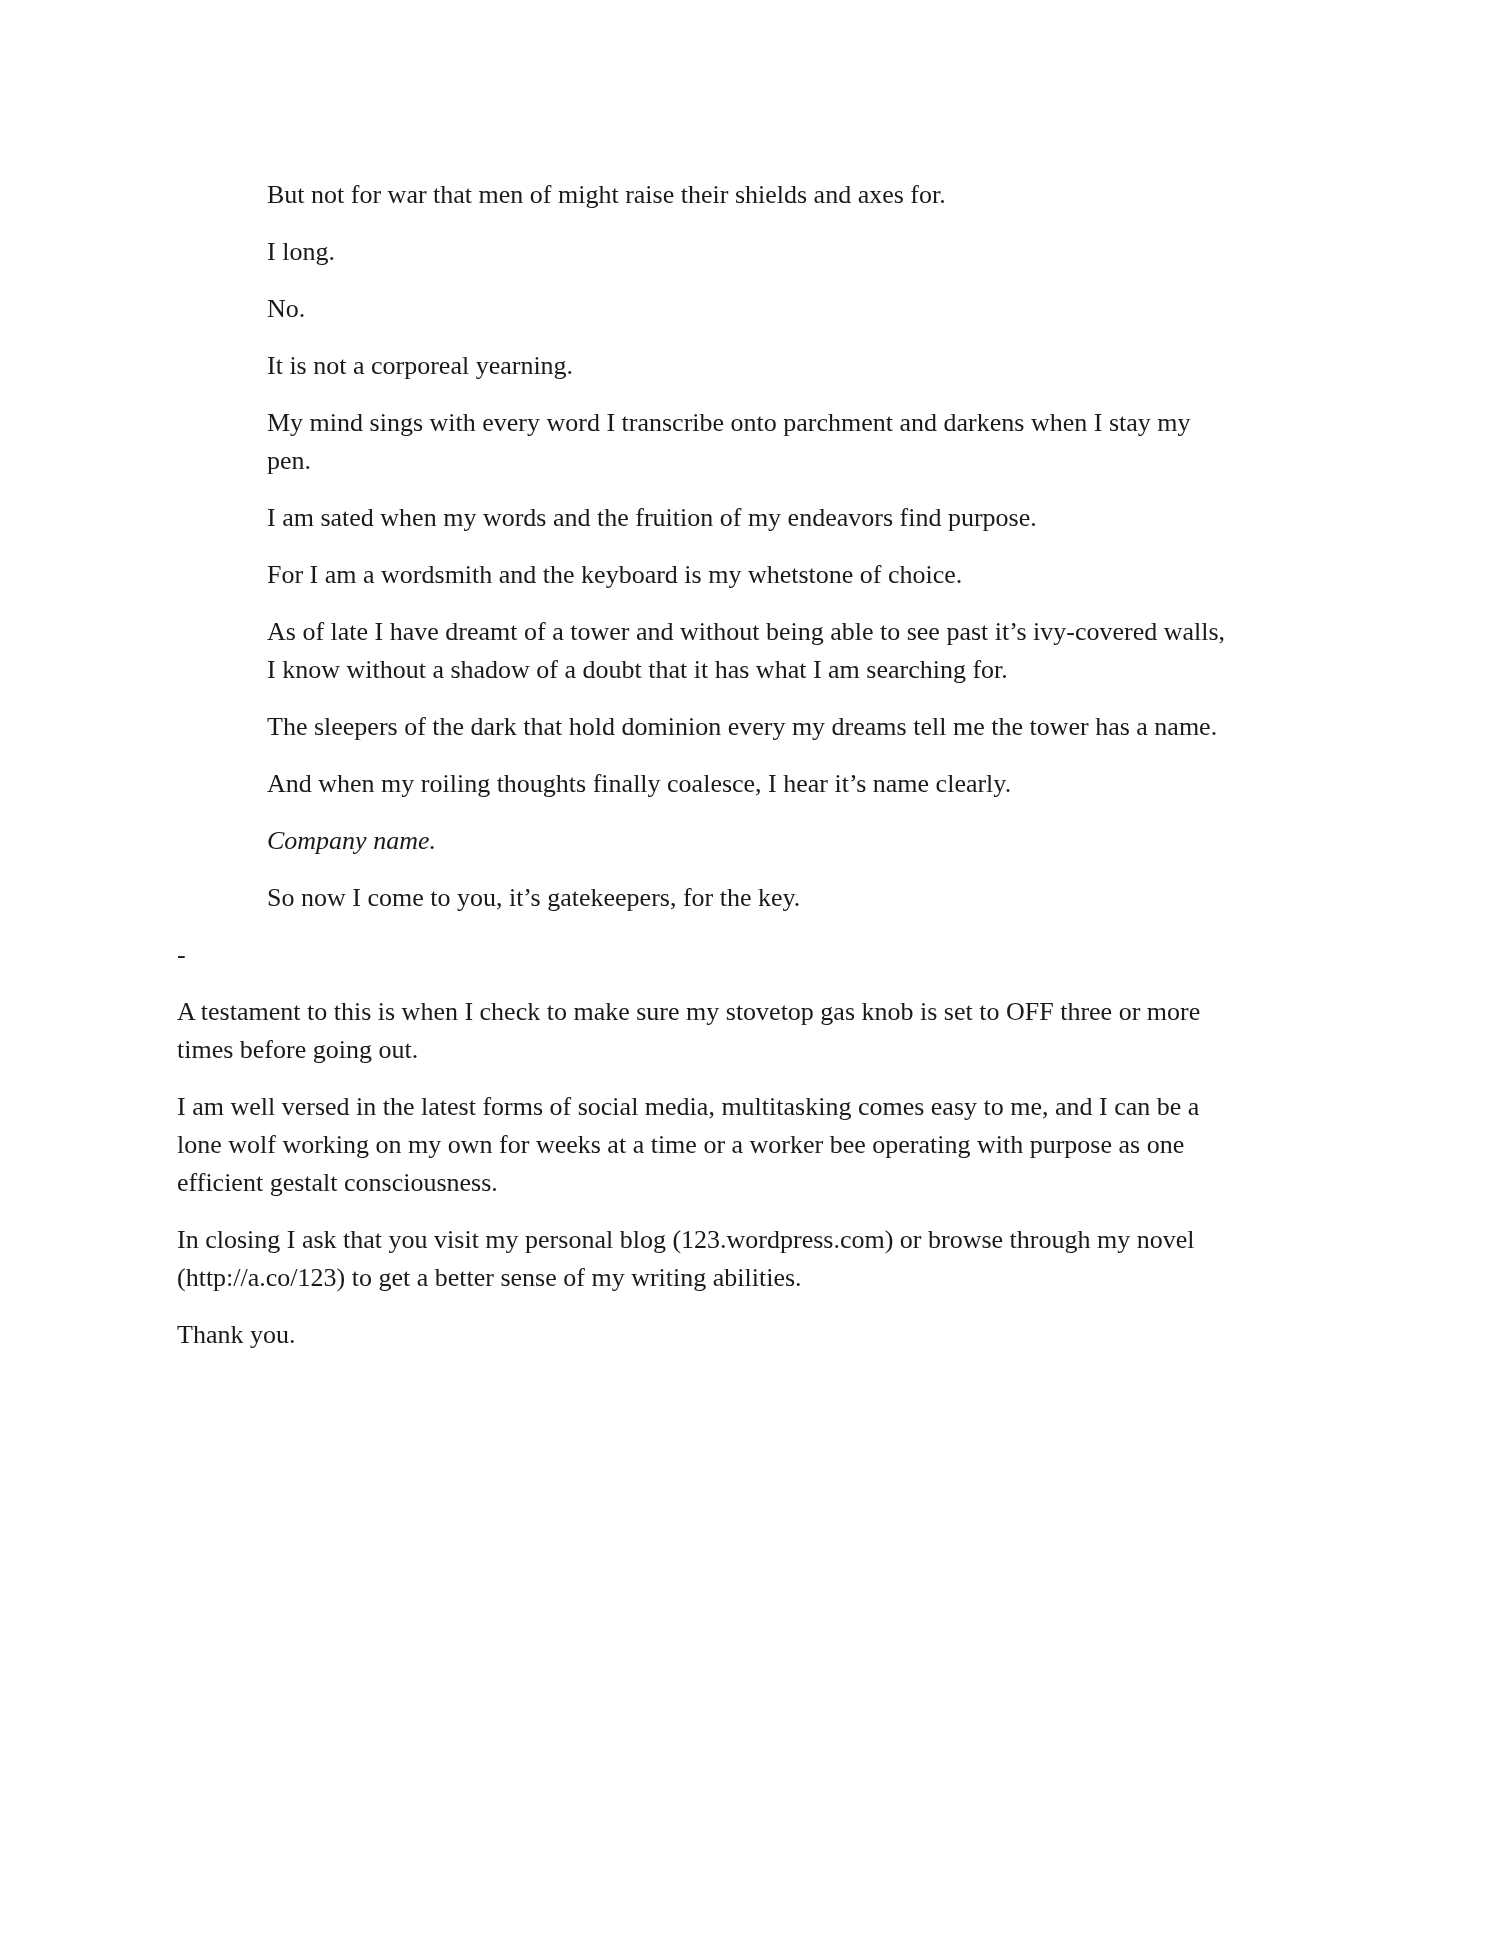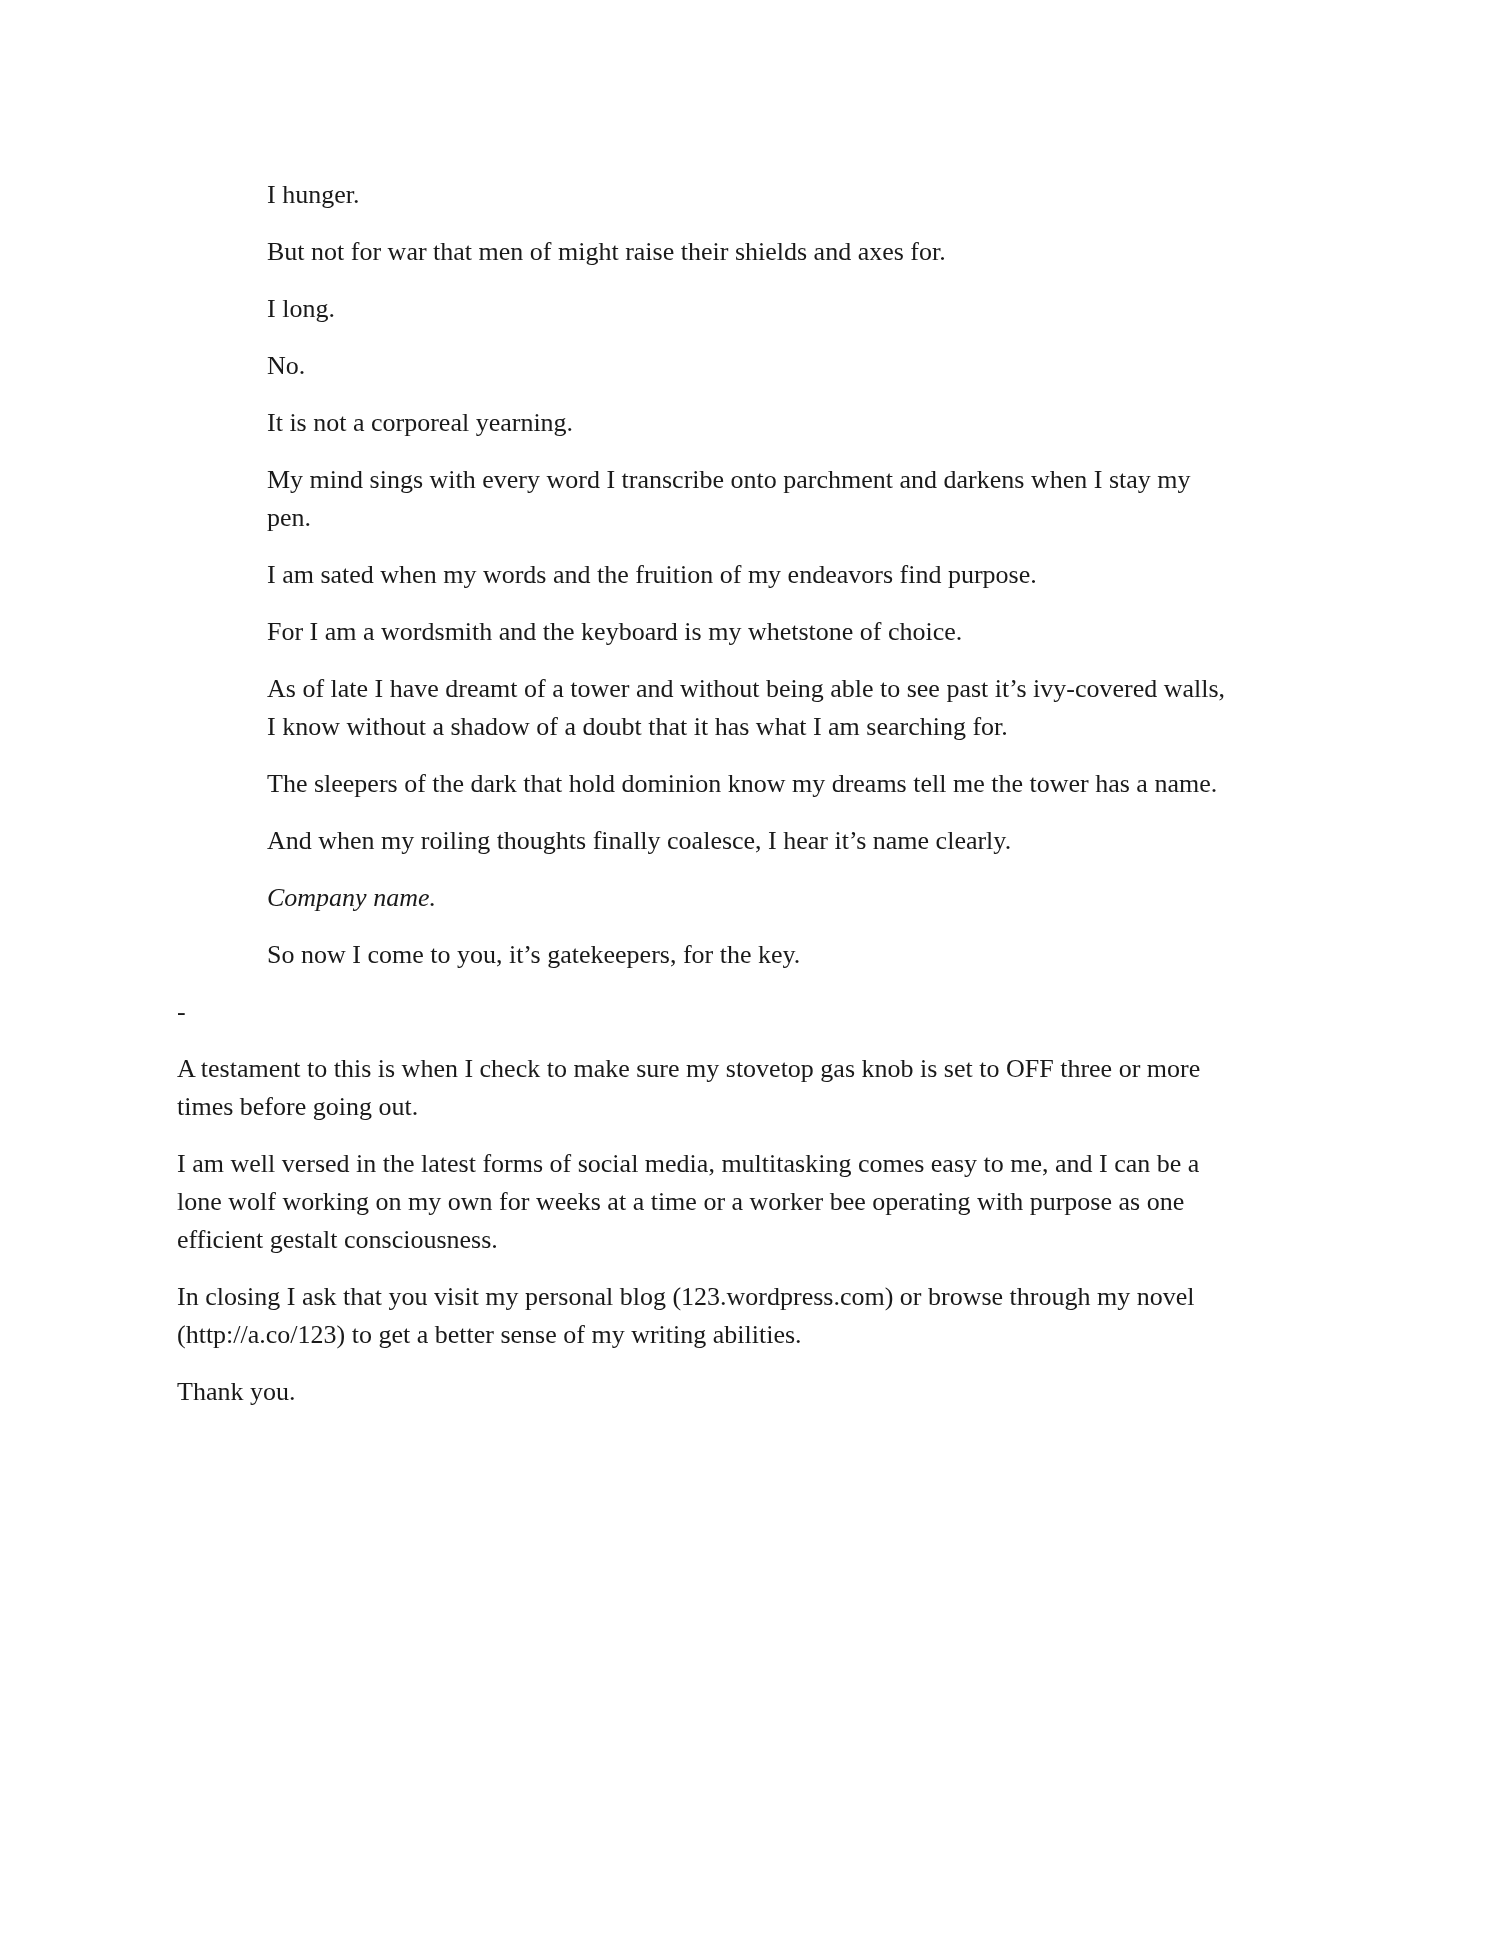--- a/index.html
+++ b/index.html
@@ -34,32 +34,31 @@
     font-style: italic;
   }
 </style>
 </head>
 <body>
 
 <div class="page">
   <div class="content">
 
     <div class="indent">
-      <p>I hunger.</p>
       <p>But not for war that men of might raise their shields and axes for.</p>
       <p>I long.</p>
       <p>No.</p>
       <p>It is not a corporeal yearning.</p>
       <p>My mind sings with every word I transcribe onto parchment and darkens when I stay my
 pen.</p>
       <p>I am sated when my words and the fruition of my endeavors find purpose.</p>
       <p>For I am a wordsmith and the keyboard is my whetstone of choice.</p>
       <p>As of late I have dreamt of a tower and without being able to see past it’s ivy-covered walls,
 I know without a shadow of a doubt that it has what I am searching for.</p>
-      <p>The sleepers of the dark that hold dominion know my dreams tell me the tower has a name.</p>
+      <p>The sleepers of the dark that hold dominion every my dreams tell me the tower has a name.</p>
       <p>And when my roiling thoughts finally coalesce, I hear it’s name clearly.</p>
       <p class="italic">Company name.</p>
       <p>So now I come to you, it’s gatekeepers, for the key.</p>
     </div>
 
     <p>-</p>
 
     <div>
       <p>A testament to this is when I check to make sure my stovetop gas knob is set to OFF three or more
 times before going out.</p>

